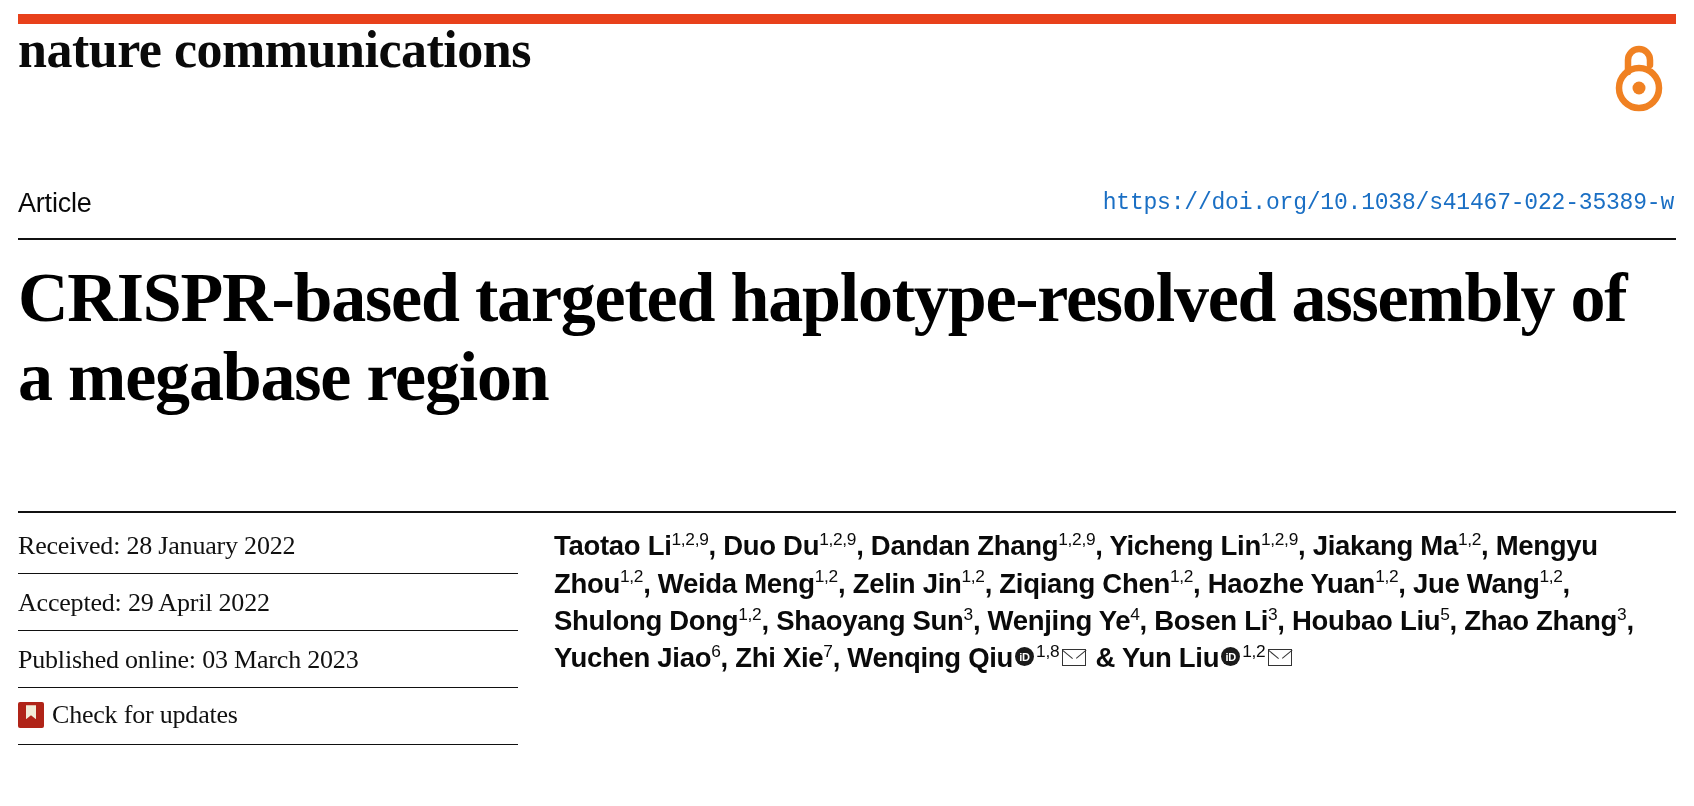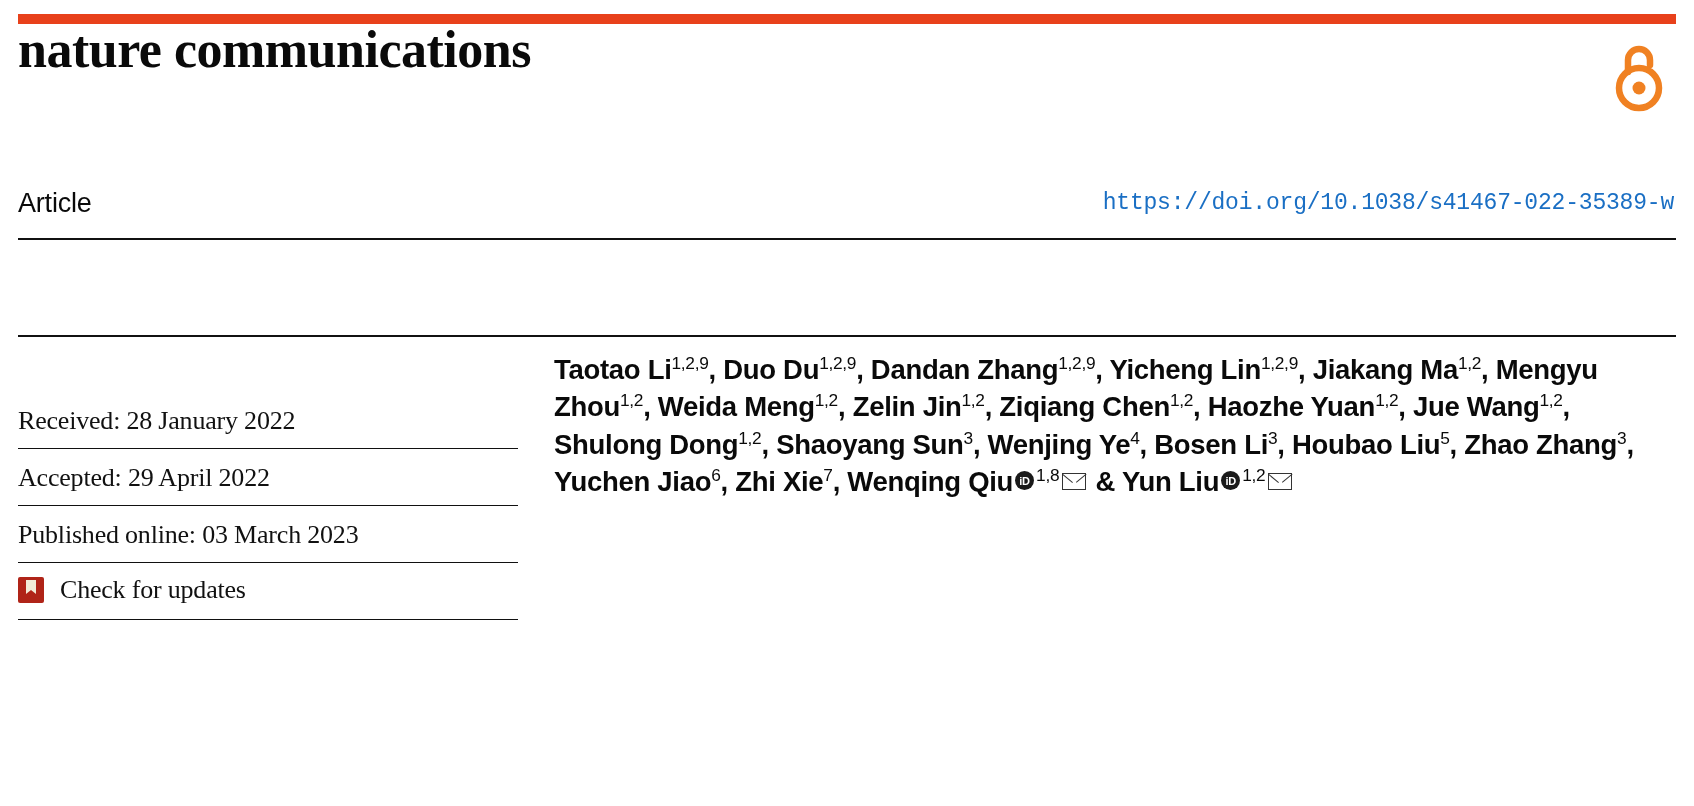--- a/index.html
+++ b/index.html
@@ -95,27 +95,26 @@
   }
   .hist-item {
     font-family: "Liberation Serif", serif;
     font-size: 26px;
     color: #111;
     padding: 14px 0 12px 0;
     border-bottom: 1.6px solid #111;
     letter-spacing: -0.2px;
   }
   .hist-item.first {
-    padding-top: 25px;
-    margin-top: 44px;
+    padding-top: 18px;
   }
   .check-updates {
     display: flex;
     align-items: center;
-    gap: 16px;
+    gap: 8px;
     padding: 12px 0 14px 0;
     border-bottom: 1.6px solid #111;
   }
   .check-icon {
     width: 26px;
     height: 26px;
     flex: 0 0 26px;
     position: relative;
   }
   .check-icon .bk {
@@ -227,20 +226,21 @@
     </svg>
   </div>
 
   <div class="meta-row">
     <div class="article-kind">Article</div>
     <a class="doi-link" href="#">https://doi.org/10.1038/s41467-022-35389-w</a>
   </div>
 
   <div class="rule-black"></div>
 
+  <h1 class="paper-title">CRISPR-based targeted haplotype-resolved assembly of a megabase region</h1>
 
   <div class="lower-rule"></div>
 
   <div class="lower">
 
     <div class="left-col">
       <div class="hist-item first">Received: 28 January 2022</div>
       <div class="hist-item">Accepted: 29 April 2022</div>
       <div class="hist-item">Published online: 03 March 2023</div>
       <div class="check-updates">

